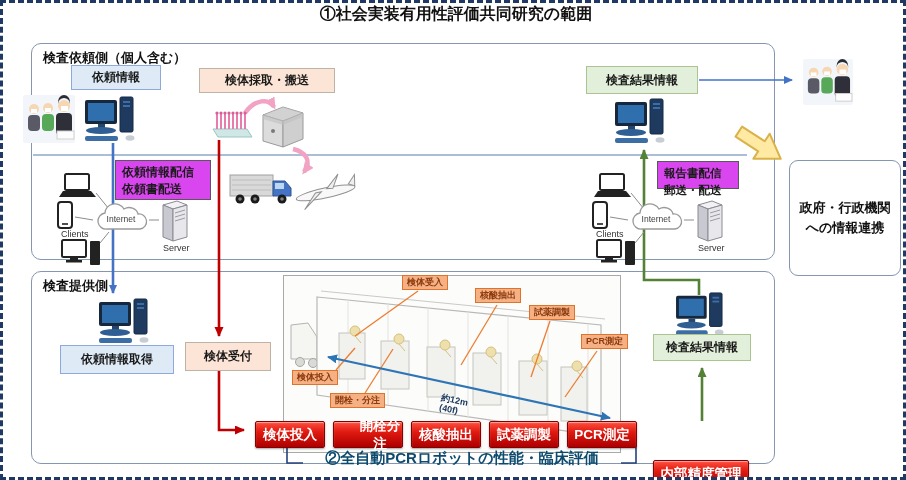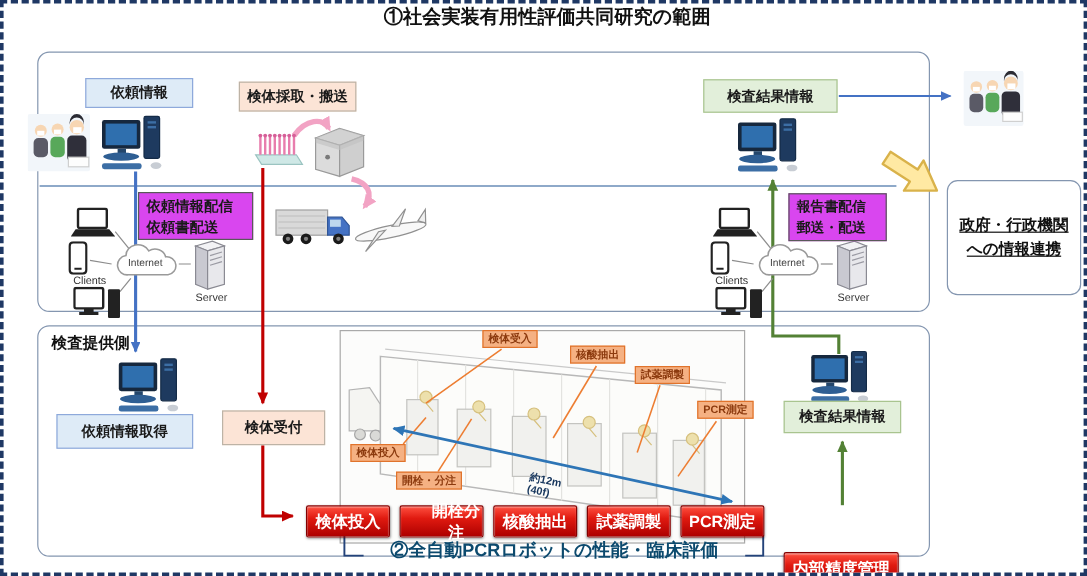--- a/index.html
+++ b/index.html
@@ -32,25 +32,26 @@
 </style>
 </head>
 <body>
 
 <div id="stage">
 
   <div class="abs title1 flexc" style="left:0;top:7;width:906px;height:22px;">①社会実装有用性評価共同研究の範囲</div>
   <div class="abs title2 flexc" style="left:298;top:444px;left:298px;width:322px;height:22px;">②全自動PCRロボットの性能・臨床評価</div>
 
   <div class="abs panel" style="left:28px;top:40px;width:744px;height:217px;"></div>
+  <div class="abs panel-label" style="left:40px;top:46px;">検査依頼側（個人含む）</div>
 
   <div class="abs panel" style="left:28px;top:268px;width:744px;height:193px;"></div>
   <div class="abs panel-label" style="left:40px;top:274px;">検査提供側</div>
 
-  <div class="abs gov flexc ml" style="left:786px;top:147px;width:112px;height:96px;text-decoration:underline;">政府・行政機関
+  <div class="abs gov flexc ml" style="left:786px;top:157px;width:112px;height:116px;">政府・行政機関
 への情報連携</div>
 
   <div class="abs frame" style="left:280px;top:272px;width:338px;height:178px;"></div>
 
   <svg class="wires" width="906" height="480" viewBox="0 0 906 480">
     <defs>
       <marker id="mB" markerUnits="userSpaceOnUse" markerWidth="10" markerHeight="9" refX="8" refY="4" orient="auto-start-reverse">
           <path d="M0,0 L9,4 L0,8 z" fill="#4472C4"></path>
         </marker>
       <marker id="mR" markerUnits="userSpaceOnUse" markerWidth="11" markerHeight="10" refX="9" refY="4.5" orient="auto-start-reverse">
@@ -165,21 +166,21 @@
       <rect x="40" y="10" width="7" height="2" fill="#3C6EA5"></rect>
     <rect x="2" y="5" width="32" height="24" rx="2" fill="#16283E"></rect>
     <rect x="5" y="8" width="26" height="18" fill="#2F6FAE"></rect>
     <rect x="15" y="29" width="7" height="4" fill="#24466B"></rect>
     <ellipse cx="18" cy="35.5" rx="15" ry="3.5" fill="#2E5E93"></ellipse>
     <rect x="2" y="41" width="33" height="5" rx="2" fill="#3C6EA5"></rect>
     <ellipse cx="47" cy="43" rx="4.5" ry="2.8" fill="#C8CDD4"></ellipse>
   </svg>
 
   <div class="abs box box-blue flexc" style="left:68px;top:62px;width:90px;height:25px;">依頼情報</div>
-  <div class="abs box box-peach flexc" style="left:196px;top:65px;width:98px;height:25px;">検体採取・搬送</div>
+  <div class="abs box box-peach flexc" style="left:196px;top:65px;width:136px;height:25px;">検体採取・搬送</div>
 
   <svg class="abs icon" style="left:208px;top:104px;" width="44" height="33" viewBox="0 0 44 33">
     <polygon points="2,22 36,22 41,30 7,30" fill="#CFE8E6" stroke="#9BC4C1"></polygon>
     <g stroke="#E87DAD" stroke-width="2">
         <line x1="6" y1="7" x2="6" y2="22"></line>
         <line x1="10" y1="7" x2="10" y2="22"></line>
         <line x1="14" y1="7" x2="14" y2="22"></line>
         <line x1="18" y1="7" x2="18" y2="22"></line>
         <line x1="22" y1="7" x2="22" y2="22"></line>
         <line x1="26" y1="7" x2="26" y2="22"></line>
@@ -226,21 +227,21 @@
   <svg class="abs icon" style="left:288px;top:170px;transform:rotate(-12deg);" width="68" height="34" viewBox="0 0 68 34">
     <ellipse cx="34" cy="20" rx="30" ry="5" fill="#F8F8F8" stroke="#909090"></ellipse>
     <polygon points="30,18 10,32 24,18" fill="#EFEFEF" stroke="#909090"></polygon>
     <polygon points="36,16 50,4 42,17" fill="#EFEFEF" stroke="#909090"></polygon>
     <polygon points="58,16 66,8 64,19" fill="#EFEFEF" stroke="#909090"></polygon>
   </svg>
 
 
   <div class="abs note ml" style="left:112px;top:157px;width:96px;height:40px;padding:3px 6px;font-size:12px;">依頼情報配信
 依頼書配送</div>
-  <div class="abs note ml" style="left:654px;top:158px;width:82px;height:40px;padding:3px 6px;">報告書配信
+  <div class="abs note ml" style="left:654px;top:158px;width:82px;height:28px;padding:3px 6px;">報告書配信
 郵送・配送</div>
 
   <svg class="abs icon" style="left:56px;top:170px;" width="38" height="28" viewBox="0 0 38 28">
     <rect x="6" y="1" width="24" height="16" rx="1.5" fill="#fff" stroke="#222" stroke-width="2"></rect>
     <polygon points="4,18 32,18 37,24 0,24" fill="#222"></polygon>
   </svg>
   <svg class="abs icon" style="left:54px;top:198px;" width="16" height="28" viewBox="0 0 16 28">
     <rect x="1" y="1" width="14" height="26" rx="3" fill="#fff" stroke="#222" stroke-width="2"></rect>
     <line x1="5" y1="23" x2="11" y2="23" stroke="#222" stroke-width="1.6"></line>
   </svg>
@@ -329,21 +330,21 @@
     <rect x="37" y="2" width="13" height="35" rx="1.5" fill="#1E3A5F" stroke="#142B47"></rect>
     <rect x="40" y="6" width="7" height="2" fill="#3C6EA5"></rect>
       <rect x="40" y="10" width="7" height="2" fill="#3C6EA5"></rect>
     <rect x="2" y="5" width="32" height="24" rx="2" fill="#16283E"></rect>
     <rect x="5" y="8" width="26" height="18" fill="#2F6FAE"></rect>
     <rect x="15" y="29" width="7" height="4" fill="#24466B"></rect>
     <ellipse cx="18" cy="35.5" rx="15" ry="3.5" fill="#2E5E93"></ellipse>
     <rect x="2" y="41" width="33" height="5" rx="2" fill="#3C6EA5"></rect>
     <ellipse cx="47" cy="43" rx="4.5" ry="2.8" fill="#C8CDD4"></ellipse>
   </svg>
-  <div class="abs box box-blue flexc" style="left:44px;top:342px;width:114px;height:29px;">依頼情報取得</div>
+  <div class="abs box box-blue flexc" style="left:57px;top:342px;width:114px;height:29px;">依頼情報取得</div>
   <div class="abs box box-peach flexc" style="left:182px;top:339px;width:86px;height:29px;">検体受付</div>
 
   <svg class="abs icon" style="left:670px;top:288px;" width="54" height="46" viewBox="0 0 54 48">
     <rect x="37" y="2" width="13" height="35" rx="1.5" fill="#1E3A5F" stroke="#142B47"></rect>
     <rect x="40" y="6" width="7" height="2" fill="#3C6EA5"></rect>
       <rect x="40" y="10" width="7" height="2" fill="#3C6EA5"></rect>
     <rect x="2" y="5" width="32" height="24" rx="2" fill="#16283E"></rect>
     <rect x="5" y="8" width="26" height="18" fill="#2F6FAE"></rect>
     <rect x="15" y="29" width="7" height="4" fill="#24466B"></rect>
     <ellipse cx="18" cy="35.5" rx="15" ry="3.5" fill="#2E5E93"></ellipse>

